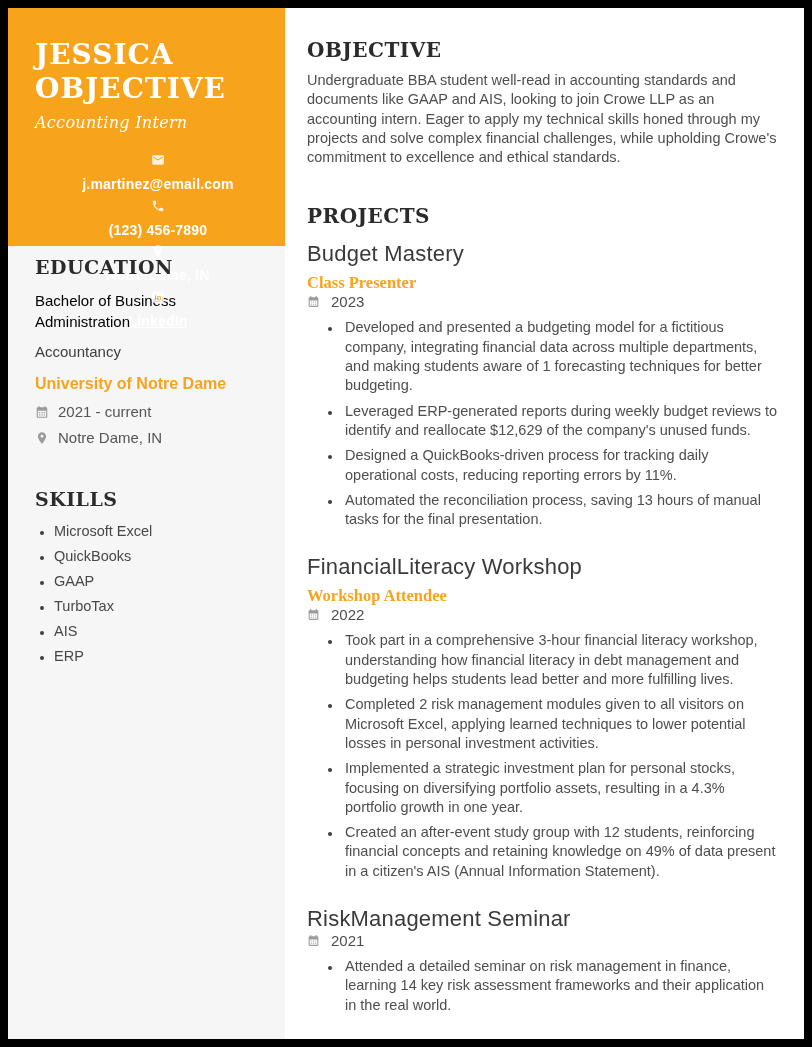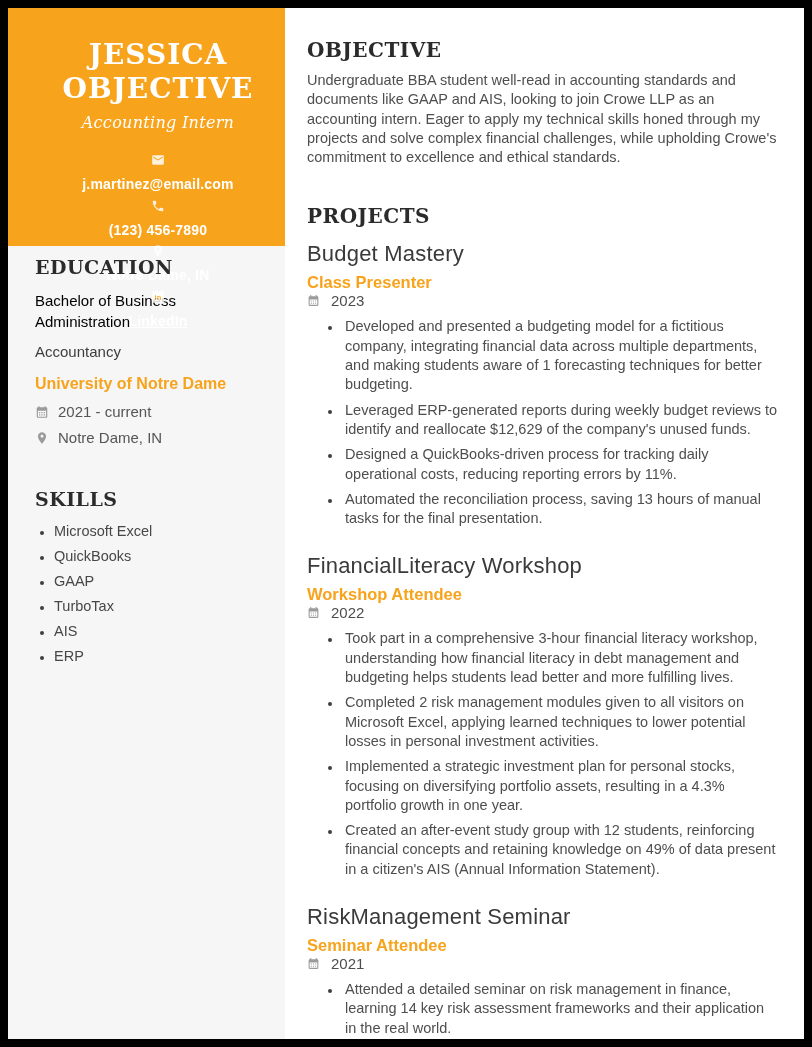--- a/index.html
+++ b/index.html
@@ -19,21 +19,20 @@
     overflow:hidden;
     font-family:"Liberation Sans",sans-serif;
   }
   
   .sidebar{flex:0 0 277px;width:277px;background:var(--side-bg);}
   .hero{
     background:var(--accent);
     color:#fff;
     height:238px;
     padding:30px 4px 0 27px;
-    text-align:center;
   }
   .hero .name{
     font-family:"DejaVu Serif","Liberation Serif",serif;
     font-weight:700;font-size:28px;line-height:34px;letter-spacing:1px;
   }
   .hero .job-title{
     font-family:"DejaVu Serif","Liberation Serif",serif;
     font-style:italic;font-size:16px;margin-top:7px;letter-spacing:.3px;
   }
   .contact{list-style:none;margin-top:21px;}
@@ -64,21 +63,21 @@
   .main-heading{
     font-family:"DejaVu Serif","Liberation Serif",serif;
     font-weight:700;font-size:20px;color:var(--ink);letter-spacing:.5px;
   }
   .objective-text{margin-top:9px;font-size:14.5px;line-height:19.3px;color:var(--body);}
   .projects-heading{margin-top:37px;}
   .project-title{
     font-size:22px;font-weight:500;color:#3A3A3A;letter-spacing:.2px;
     margin-top:13px;line-height:26px;font-family:"Liberation Sans",sans-serif;
   }
-  .project .role{color:var(--accent);font-weight:700;font-size:16.5px;margin-top:6px;}
+  .project .role{color:var(--accent);font-weight:700;font-size:16.5px;margin-top:6px;font-family:Liberation Serif, serif;}
   .project .date-row{display:flex;align-items:center;gap:11px;color:var(--body);font-size:15px;}
   .project .date-row .ic{width:13px;height:13px;flex:0 0 13px;color:var(--icon-gray);}
   .project ul{margin:8px 0 25px;padding-left:35px;}
   .project li{
     font-size:14.5px;line-height:19.3px;color:var(--body);
     padding-left:3px;margin-bottom:6px;
   }
   .project li::marker{color:#3f3f3f;font-size:.85em;}
   .project:last-child ul{margin-bottom:0;}
   .ic svg{display:block;width:100%;height:100%;}
@@ -214,21 +213,20 @@
         <ul>
           <li>Took part in a comprehensive 3-hour financial literacy workshop, understanding how financial literacy in debt management and budgeting helps students lead better and more fulfilling lives.</li>
           <li>Completed 2 risk management modules given to all visitors on Microsoft Excel, applying learned techniques to lower potential losses in personal investment activities.</li>
           <li>Implemented a strategic investment plan for personal stocks, focusing on diversifying portfolio assets, resulting in a 4.3% portfolio growth in one year.</li>
           <li>Created an after-event study group with 12 students, reinforcing financial concepts and retaining knowledge on 49% of data present in a citizen's AIS (Annual Information Statement).</li>
         </ul>
       </article>
 
       <article class="project">
         <h3 class="project-title">RiskManagement Seminar</h3>
-        <div class="role">Seminar Attendee</div>
         <div class="date-row">
           <span class="ic">
             <svg viewBox="0 0 24 24">
                 <path fill="currentColor" d="M19 4h-1V2h-2v2H8V2H6v2H5c-1.1 0-2 .9-2 2v14c0 1.1.9 2 2 2h14c1.1 0 2-.9 2-2V6c0-1.1-.9-2-2-2zm0 16H5V10h14v10zM7 12h2v2H7zm4 0h2v2h-2zm4 0h2v2h-2zm-8 4h2v2H7zm4 0h2v2h-2zm4 0h2v2h-2z"></path>
               </svg>
           </span>
           <span>2021</span>
         </div>
         <ul>
           <li>Attended a detailed seminar on risk management in finance, learning 14 key risk assessment frameworks and their application in the real world.</li>

